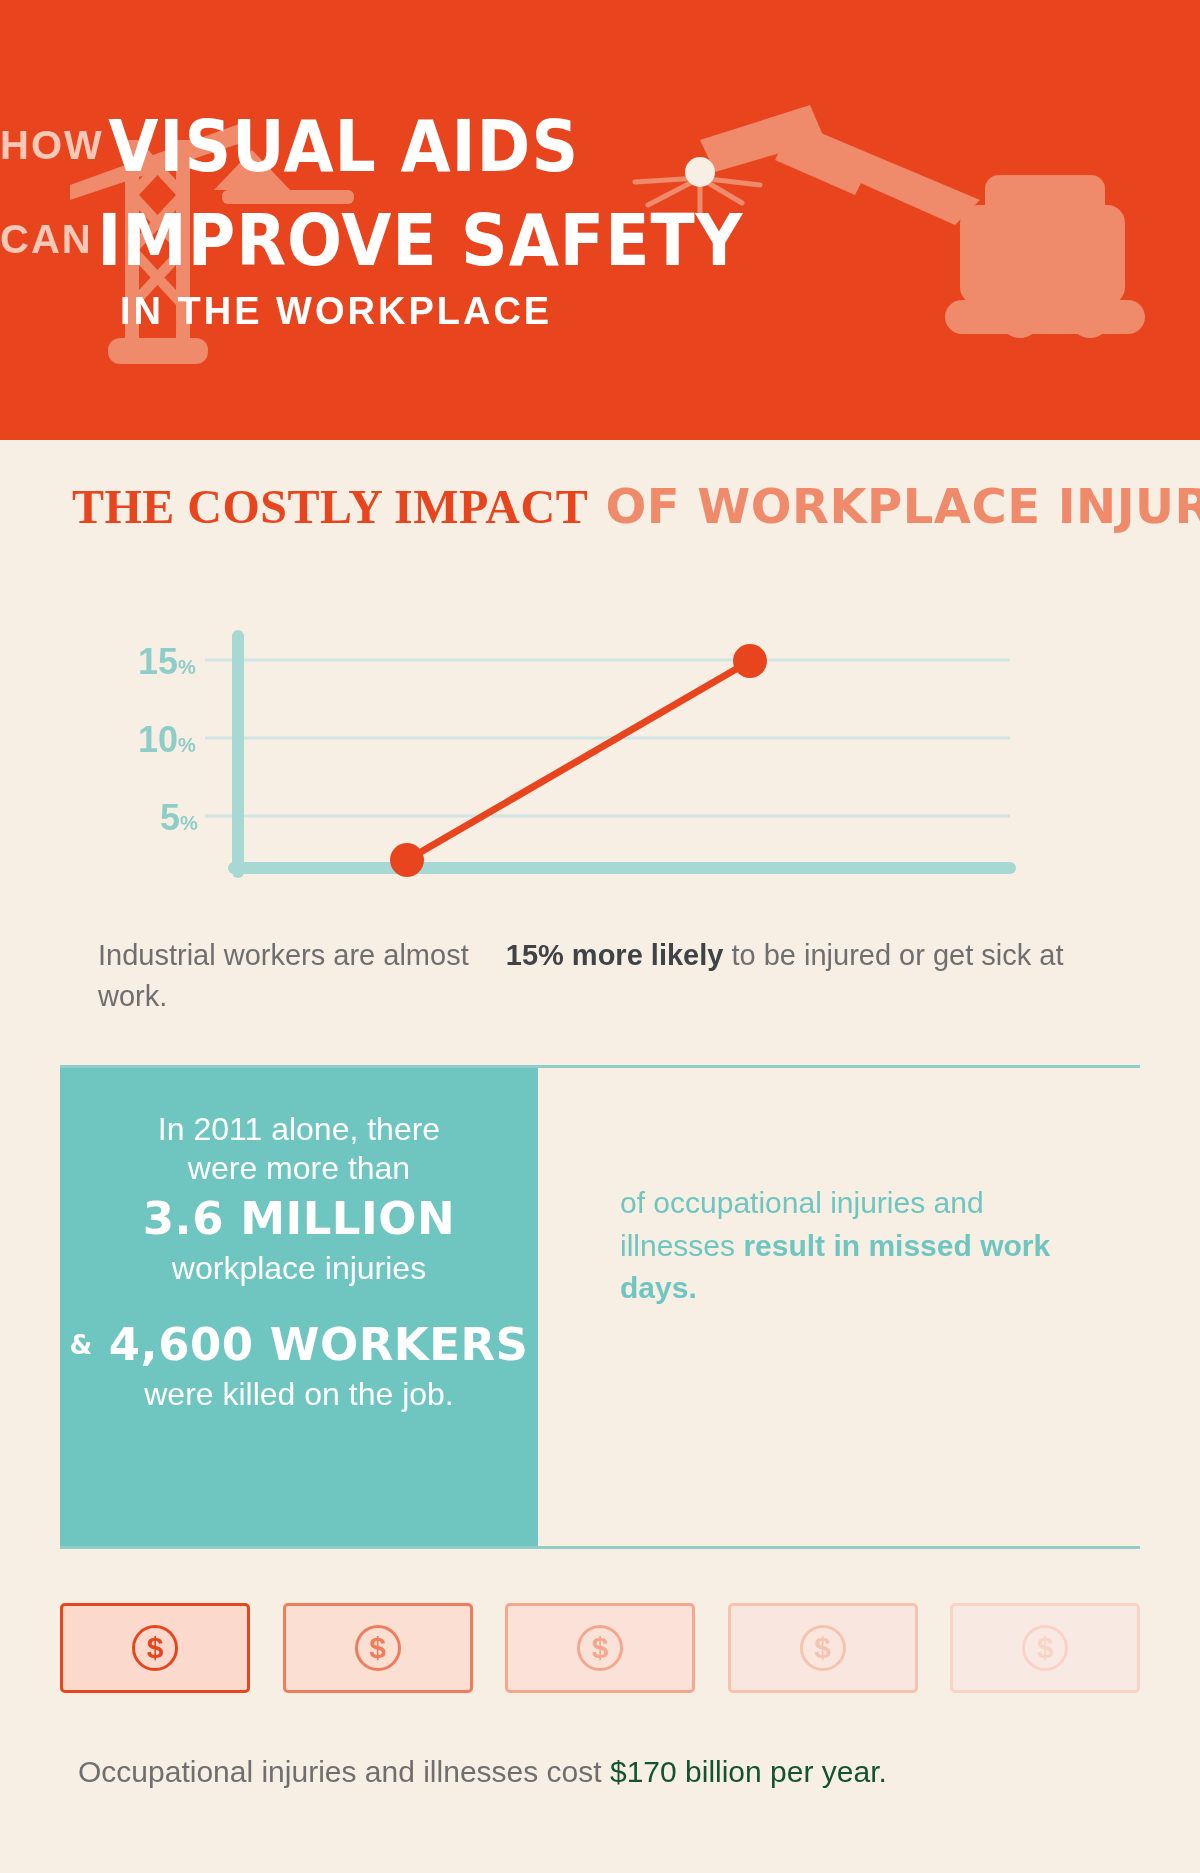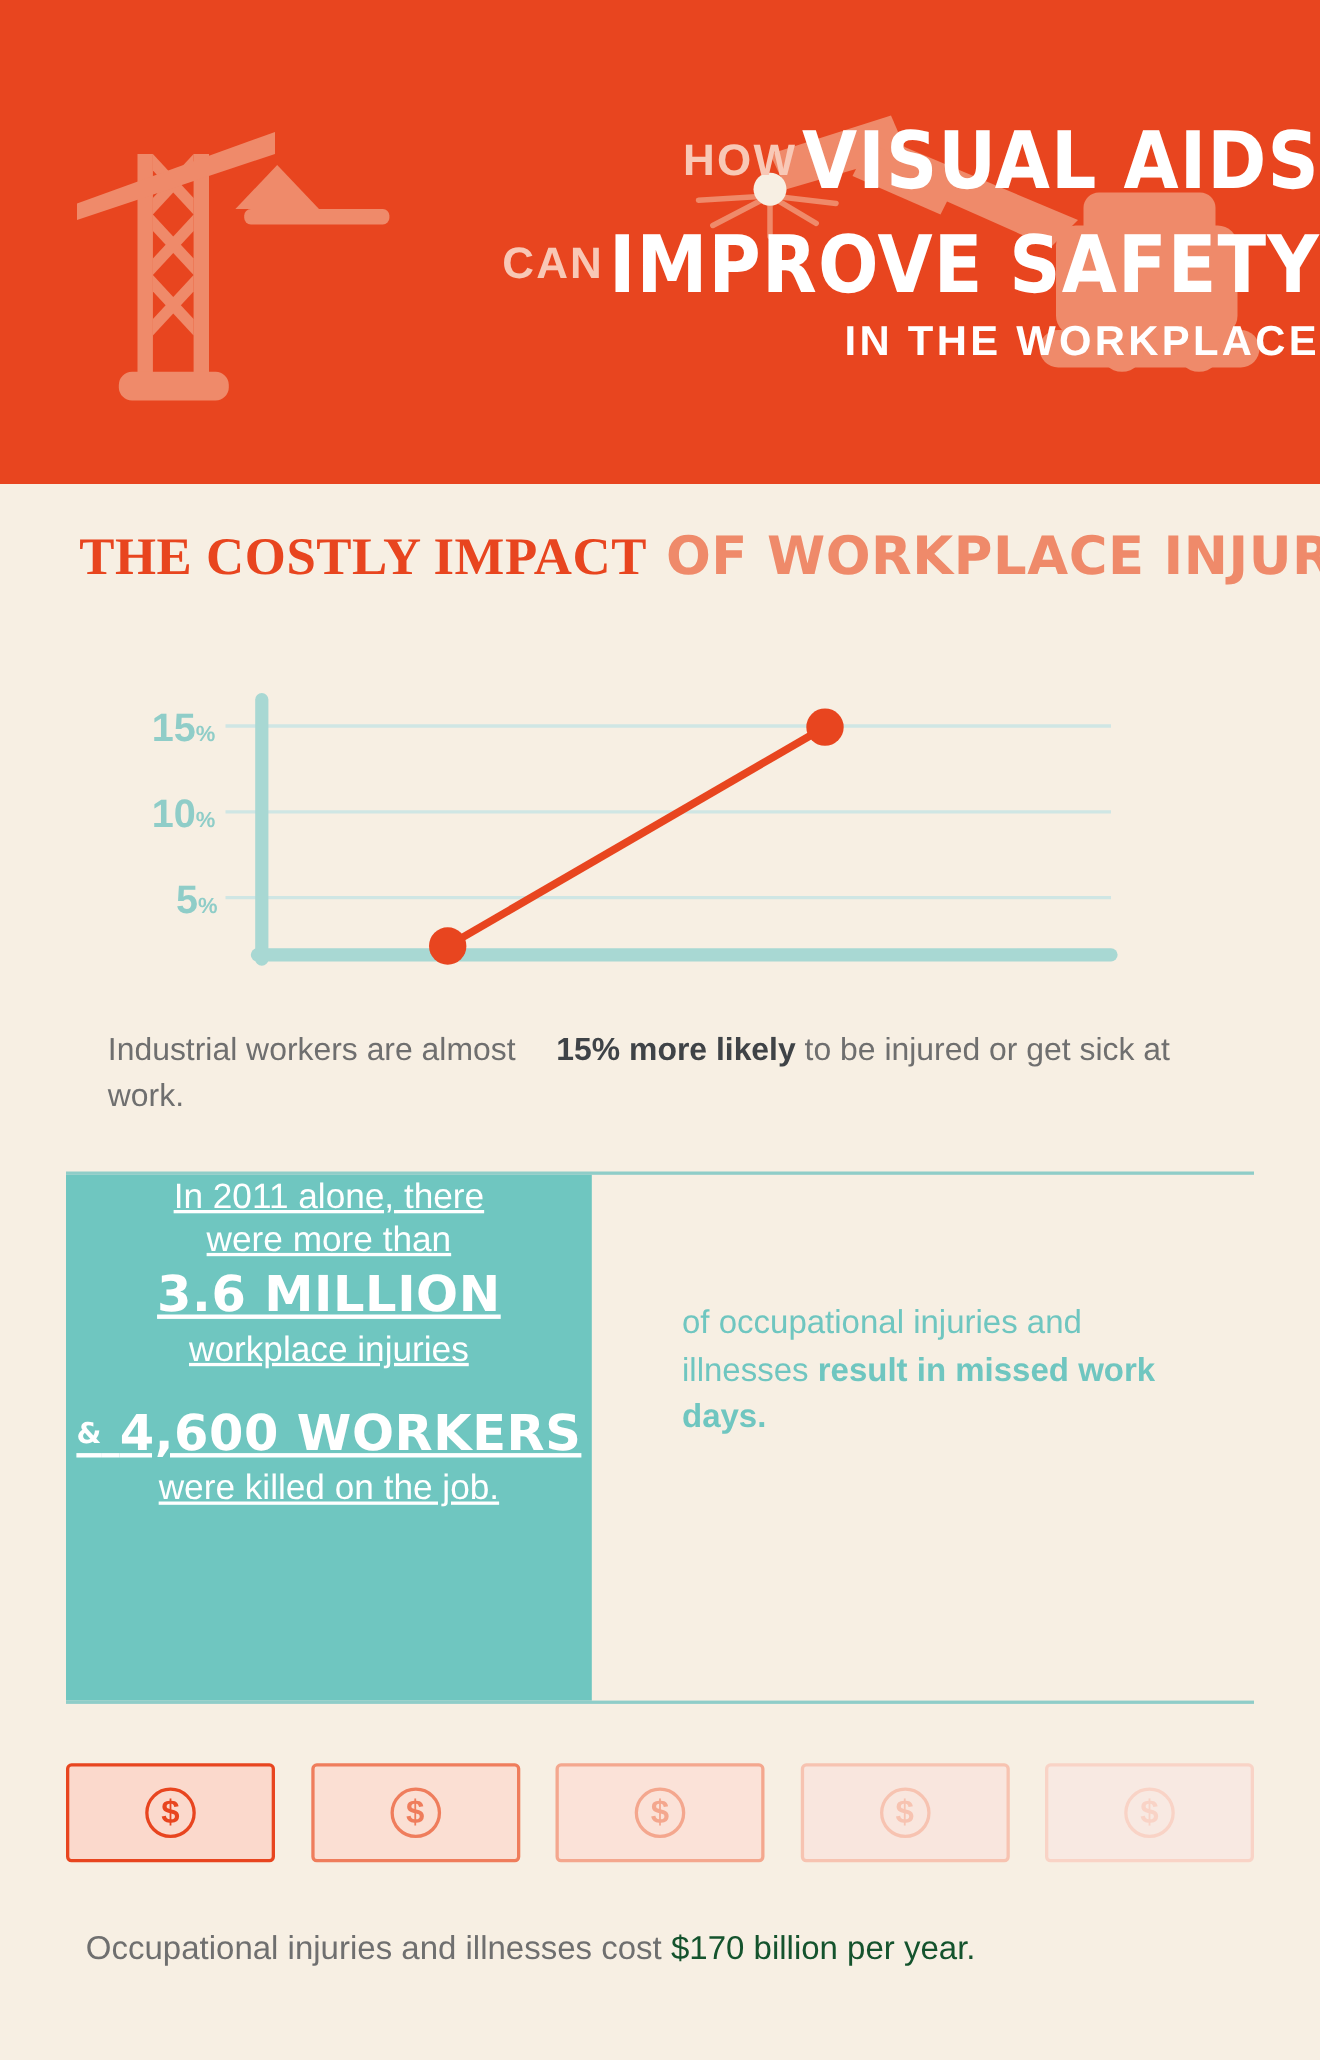--- a/index.html
+++ b/index.html
@@ -33,21 +33,21 @@
     top: 0;
     left: 0;
     width: 1200px;
     height: 440px;
   }
   .header-title {
     position: absolute;
     left: 0;
     top: 110px;
     width: 1200px;
-    text-align: right;
+    text-align: left;
     color: #ffffff;
     z-index: 3;
   }
   .title-line {
     display: block;
     line-height: 1.0;
     white-space: nowrap;
   }
   .t-small {
     font-size: 40px;
@@ -64,21 +64,21 @@
     font-stretch: condensed;
   }
   .t-line2 {
     margin-top: 22px;
   }
   .t-line3 {
     margin-top: 16px;
     font-size: 38px;
     font-weight: bold;
     letter-spacing: 3px;
-    padding-left: 93px;
+    padding-left: 120px;
   }
 
   
   .section-heading {
     position: absolute;
     left: 72px;
     top: 478px;
     font-size: 48px;
     font-weight: bold;
     letter-spacing: 0.5px;
@@ -132,22 +132,22 @@
   }
   .teal-box {
     position: absolute;
     left: 60px;
     top: 1068px;
     width: 478px;
     height: 478px;
     background: #6fc6c0;
     color: #ffffff;
     text-align: center;
+    padding-top: 42px;
     box-sizing: border-box;
-    text-decoration: underline;
   }
   .tb-line { line-height: 1.22; }
   .tb-reg {
     font-size: 32px;
   }
   .tb-big {
     font-size: 45px;
     font-weight: bold;
     font-family: "DejaVu Sans", sans-serif;
     letter-spacing: 0.5px;

